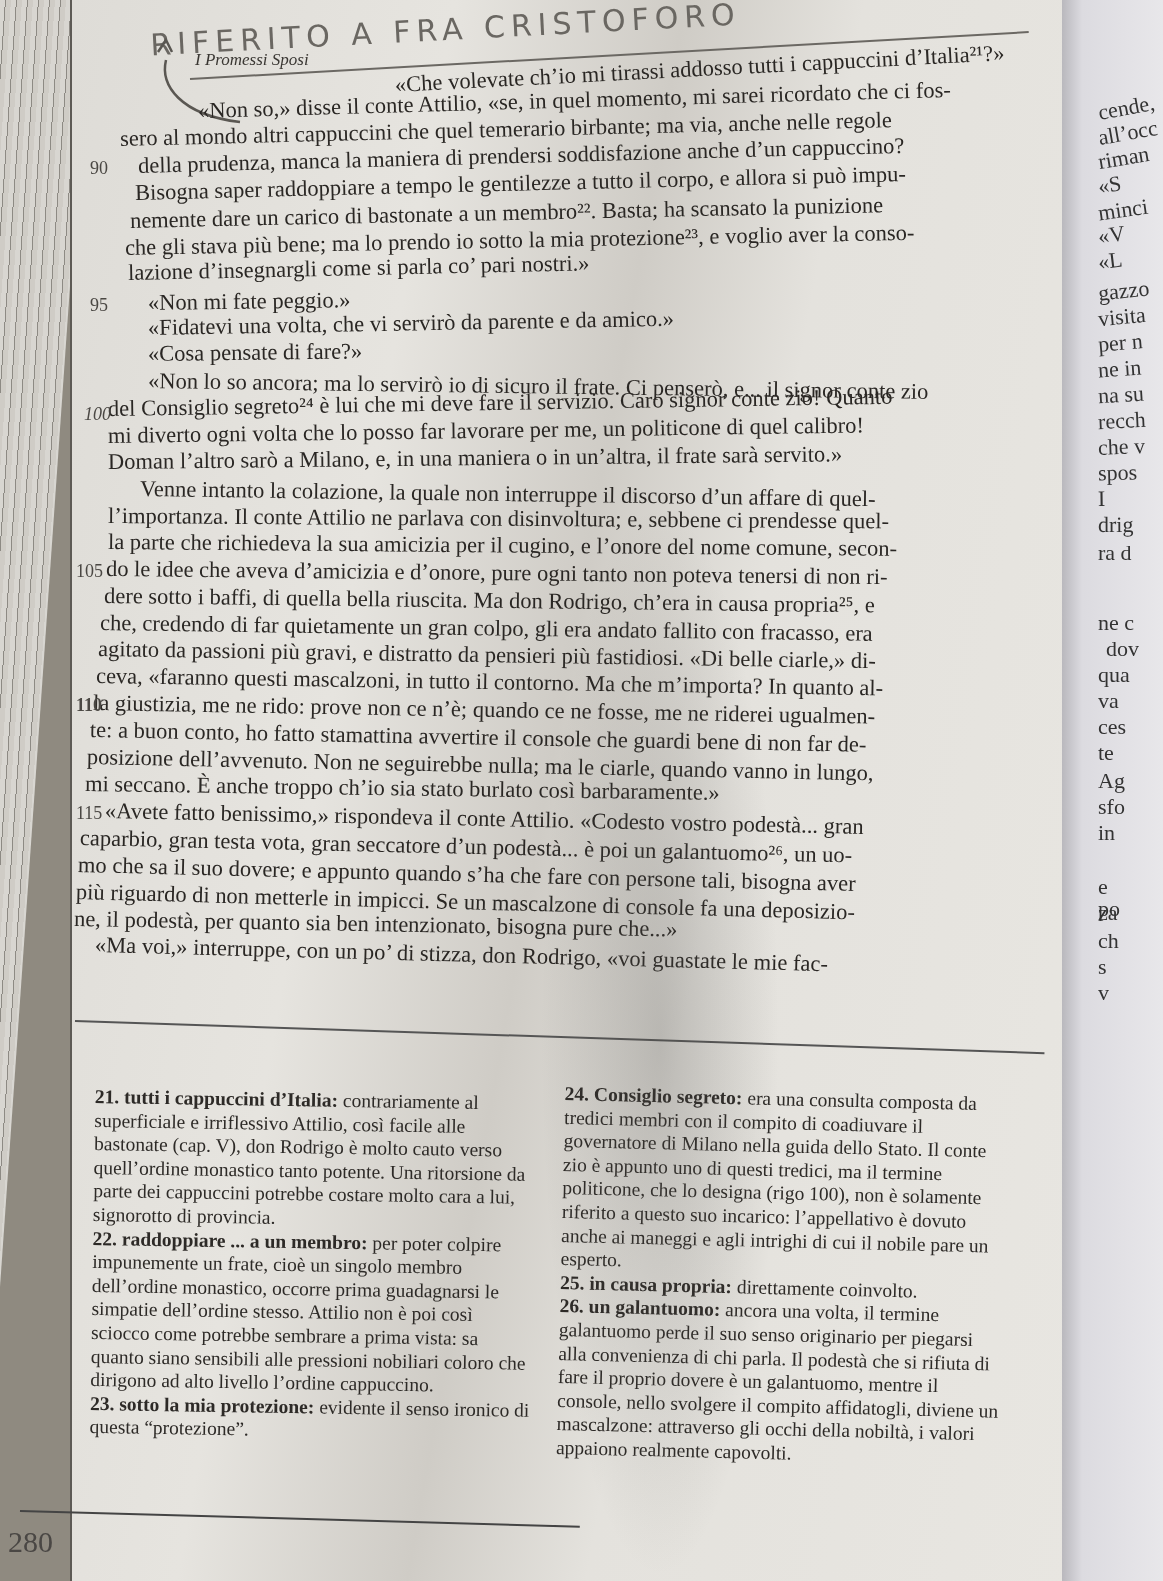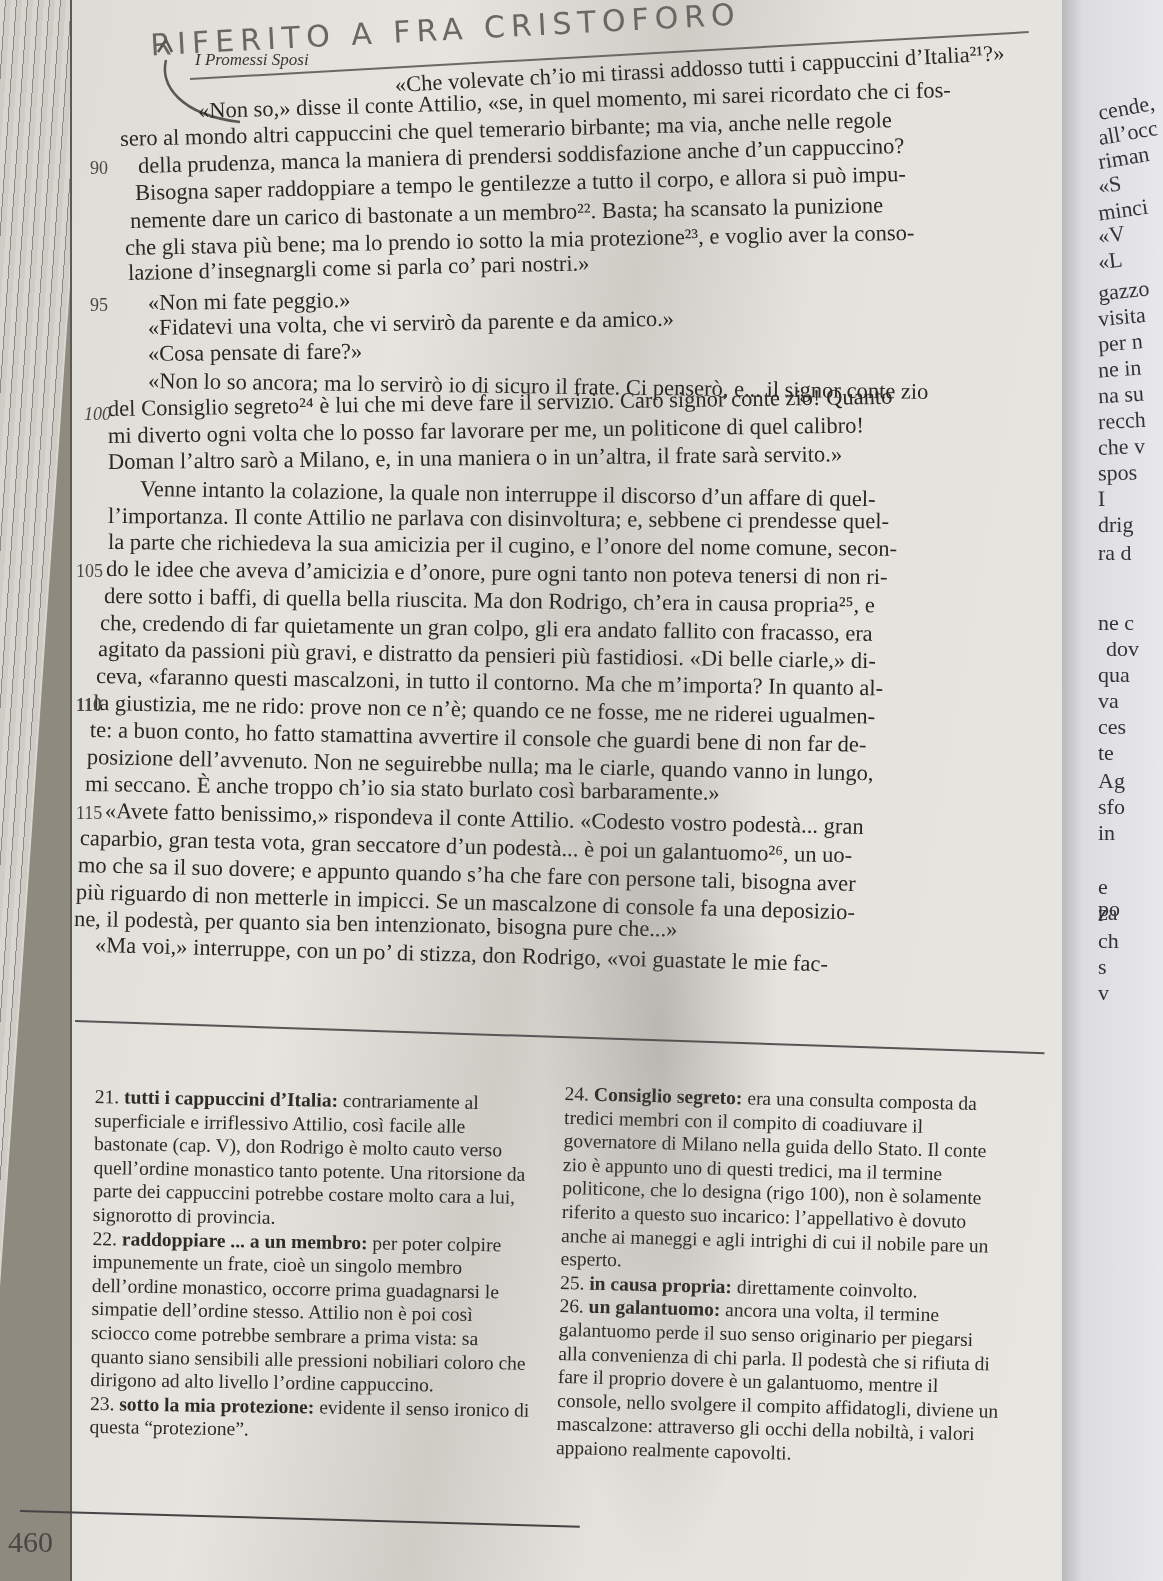--- a/index.html
+++ b/index.html
@@ -47,21 +47,21 @@
   }
   .lnum { position:absolute; font-size:18px; color:#4a4743; }
   .bottom-rule {
     position:absolute; left:75px; top:1020px; width:970px; height:2px; background:#555;
     transform:rotate(1.9deg); transform-origin:left;
   }
   .notes-col {
     position:absolute; font-size:19.5px; line-height:23.6px; color:#2d2a27;
   }
   .notes-col p { margin:0; }
-  .note-num { font-weight:normal; }
+  .note-num { font-weight:bold; }
   .note-term { font-weight:bold; }
   .foot-rule {
     position:absolute; left:20px; top:1510px; width:560px; height:2px; background:#444;
     transform:rotate(1.6deg); transform-origin:left;
   }
   .page-number {
     position:absolute; left:8px; top:1525px; font-size:30px; color:#4a4744;
   }
   .shadow {
     position:absolute; left:540px; top:500px; width:240px; height:1081px;
@@ -168,15 +168,15 @@
     <p><span class="note-num">22. </span><span class="note-term">raddoppiare ... a un membro:</span><span> per poter colpire impunemente un frate, cioè un singolo membro dell’ordine monastico, occorre prima guadagnarsi le simpatie dell’ordine stesso. Attilio non è poi così sciocco come potrebbe sembrare a prima vista: sa quanto siano sensibili alle pressioni nobiliari coloro che dirigono ad alto livello l’ordine cappuccino.</span></p>
     <p><span class="note-num">23. </span><span class="note-term">sotto la mia protezione:</span><span> evidente il senso ironico di questa “protezione”.</span></p>
   </div>
 <div class="notes-col" id="notes-right" style="left:565px; top:1082px; width:445px; transform:rotate(1.4deg); transform-origin:left top;">
     <p><span class="note-num">24. </span><span class="note-term">Consiglio segreto:</span><span> era una consulta composta da tredici membri con il compito di coadiuvare il governatore di Milano nella guida dello Stato. Il conte zio è appunto uno di questi tredici, ma il termine politicone, che lo designa (rigo 100), non è solamente riferito a questo suo incarico: l’appellativo è dovuto anche ai maneggi e agli intrighi di cui il nobile pare un esperto.</span></p>
     <p><span class="note-num">25. </span><span class="note-term">in causa propria:</span><span> direttamente coinvolto.</span></p>
     <p><span class="note-num">26. </span><span class="note-term">un galantuomo:</span><span> ancora una volta, il termine galantuomo perde il suo senso originario per piegarsi alla convenienza di chi parla. Il podestà che si rifiuta di fare il proprio dovere è un galantuomo, mentre il console, nello svolgere il compito affidatogli, diviene un mascalzone: attraverso gli occhi della nobiltà, i valori appaiono realmente capovolti.</span></p>
   </div>
 
 <div class="foot-rule"></div>
-<div class="page-number">460</div>
+<div class="page-number">280</div>
 
 <div class="shadow"></div>
 
 </body></html>

